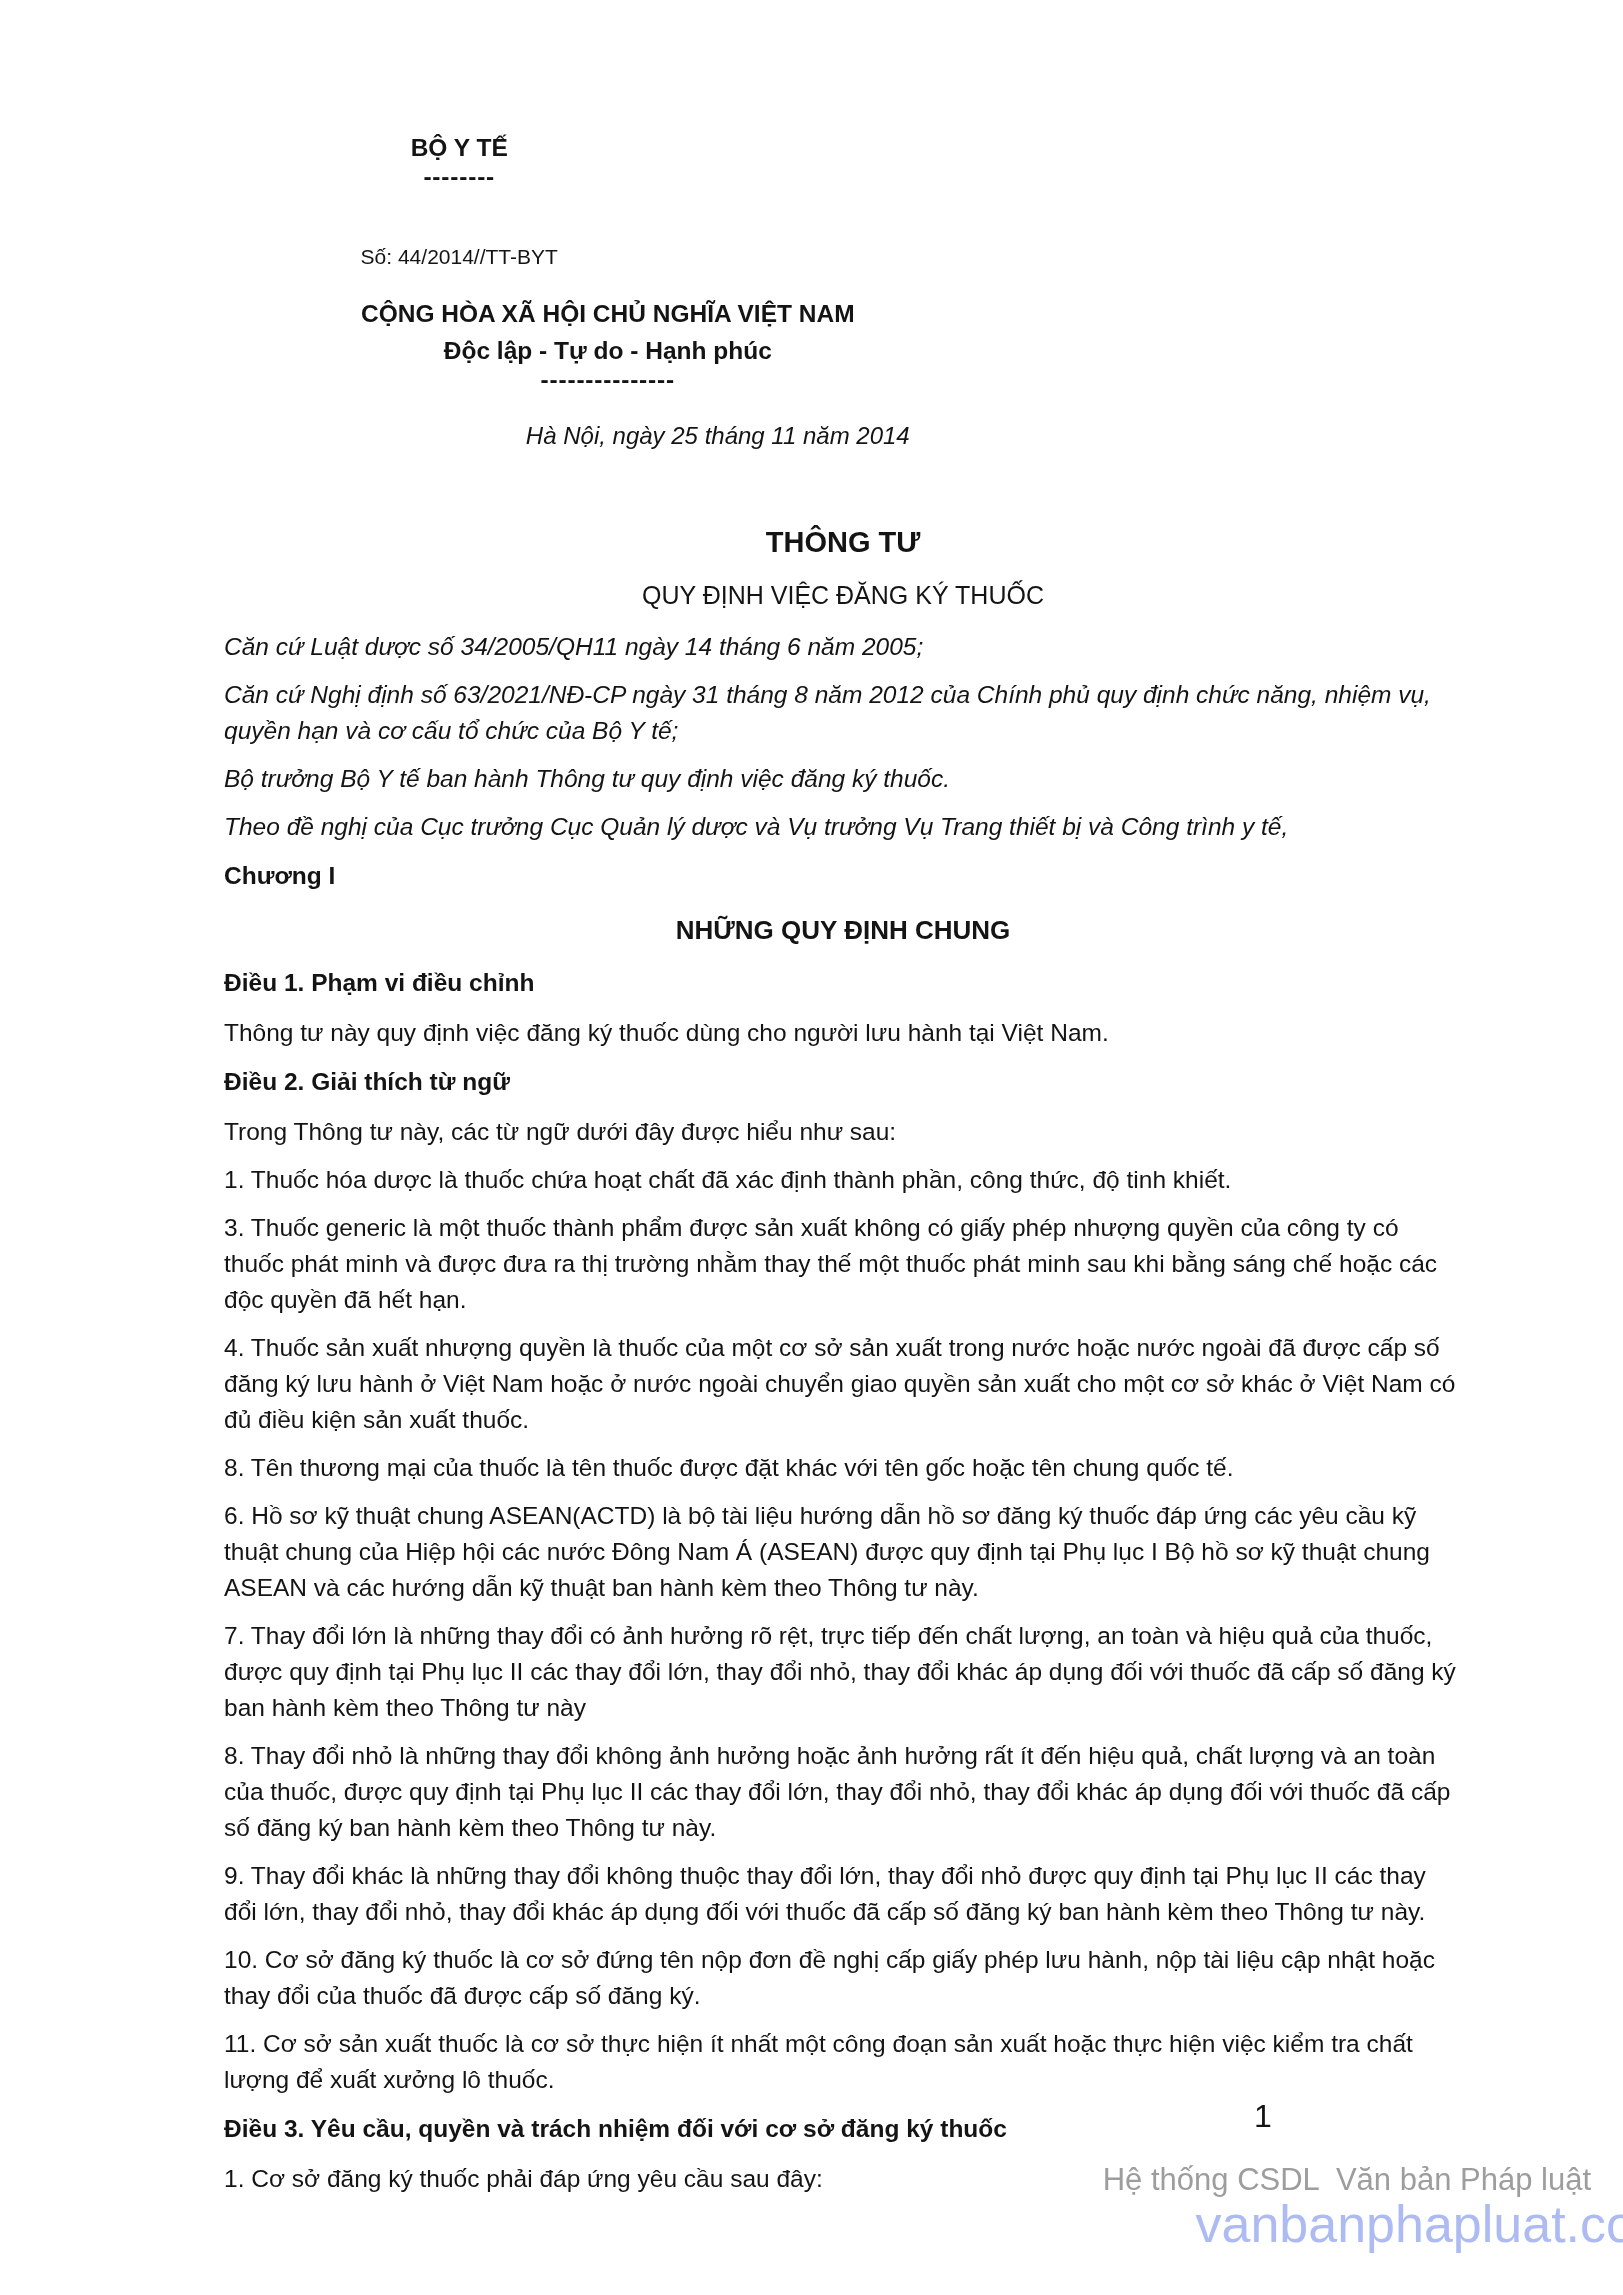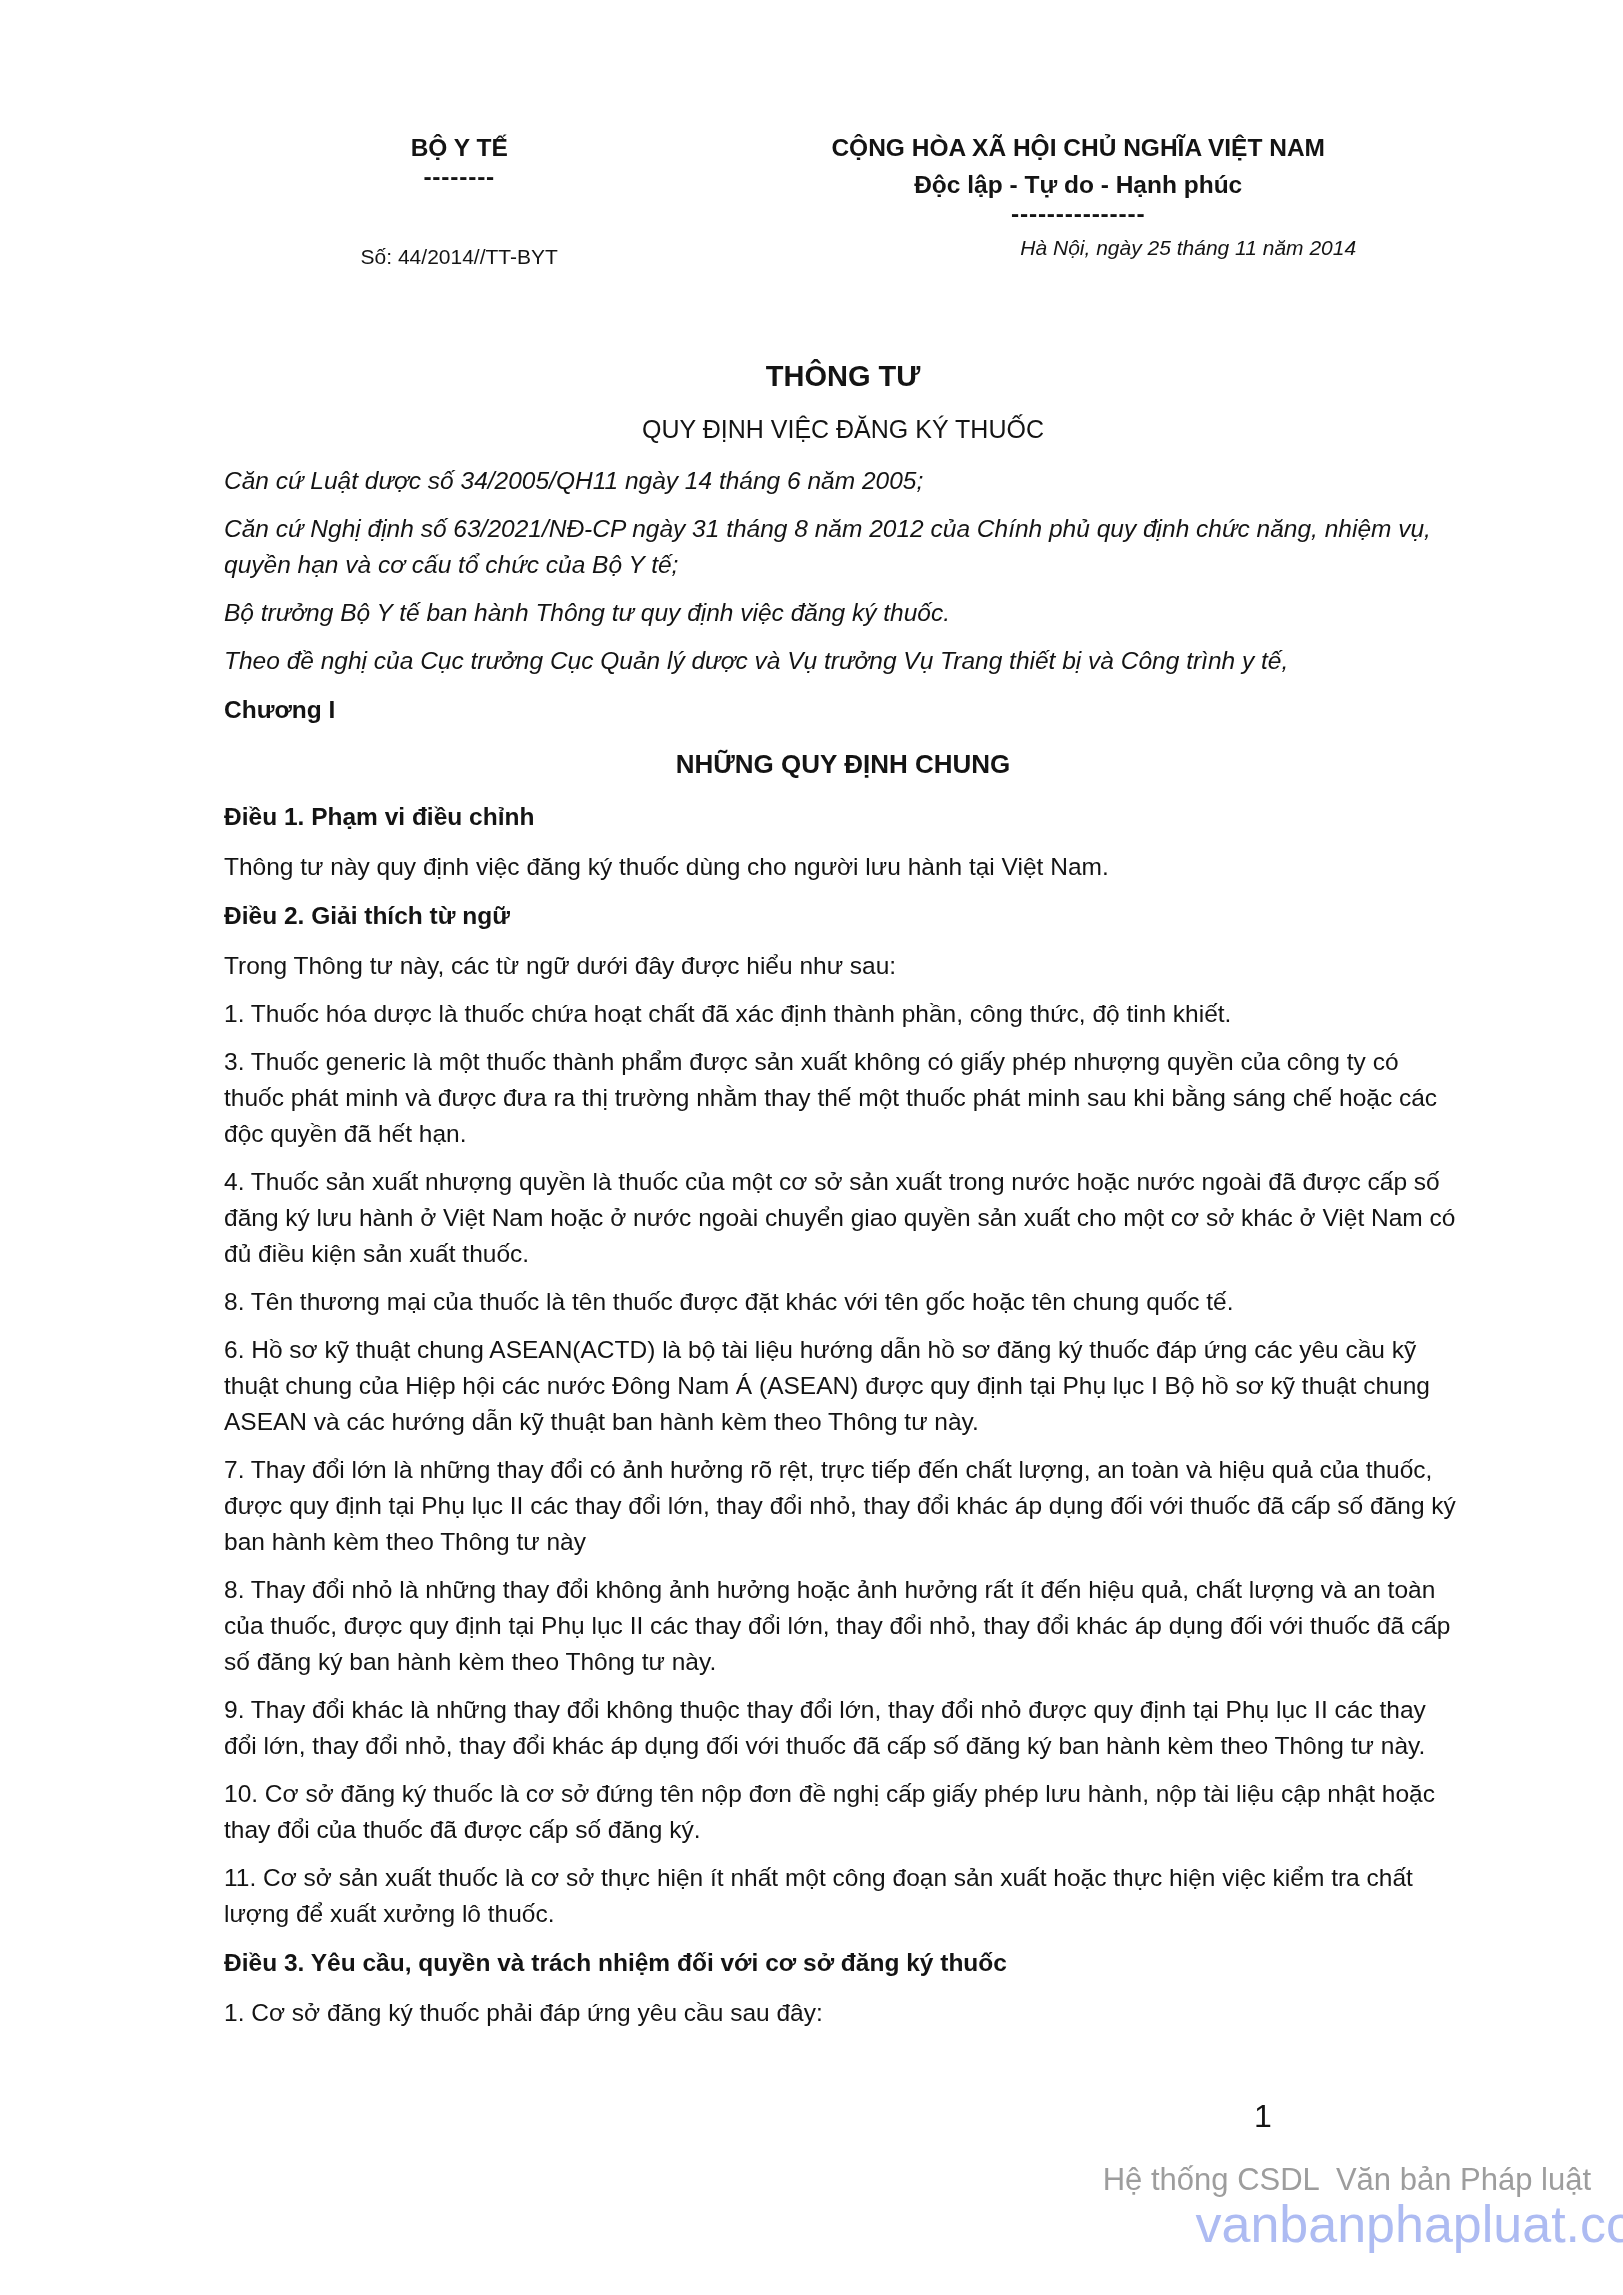--- a/index.html
+++ b/index.html
@@ -15,20 +15,21 @@
     font-family: "Liberation Sans", sans-serif;
     color: #141414;
   }
   .page {
     padding: 129px 161px 0 224px; 
   }
   
   .nat-header {
     display: flex;
     width: 100%;
+    flex-direction: column;
   }
   .nh-left {
     width: 38%;
     text-align: center;
     position: relative;
     height: 166px;
   }
   .nh-right {
     width: 62%;
     text-align: center;
@@ -49,25 +50,25 @@
   .nh-docnum {
     position: absolute;
     top: 109px;
     width: 100%;
     font-size: 21px;
     line-height: 37px;
     font-weight: normal;
   }
   .nh-dateline {
     position: absolute;
-    top: 100px;
+    top: 122px;
     width: 100%;
     padding-left: 220px;
     box-sizing: border-box;
-    font-size: 21px;
+    font-size: 24px;
     line-height: 37px;
     font-style: italic;
   }
   
   .doc-title {
     margin-top: 61px;
     text-align: center;
     font-size: 29px;
     font-weight: bold;
     line-height: 41px;

